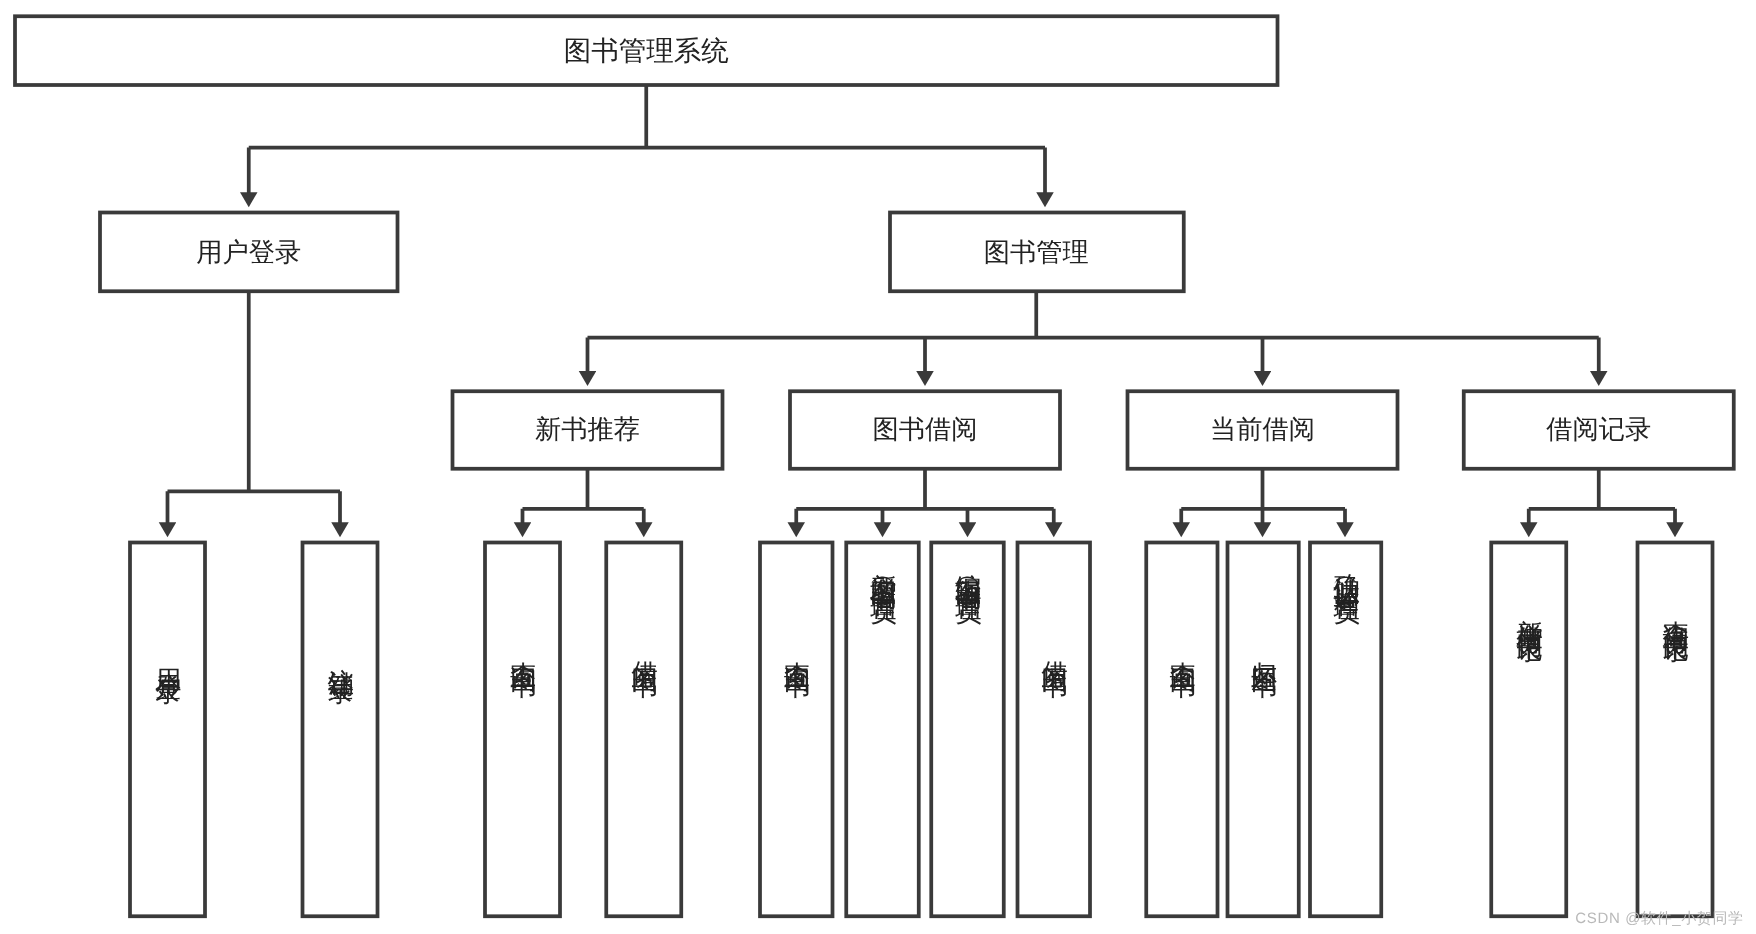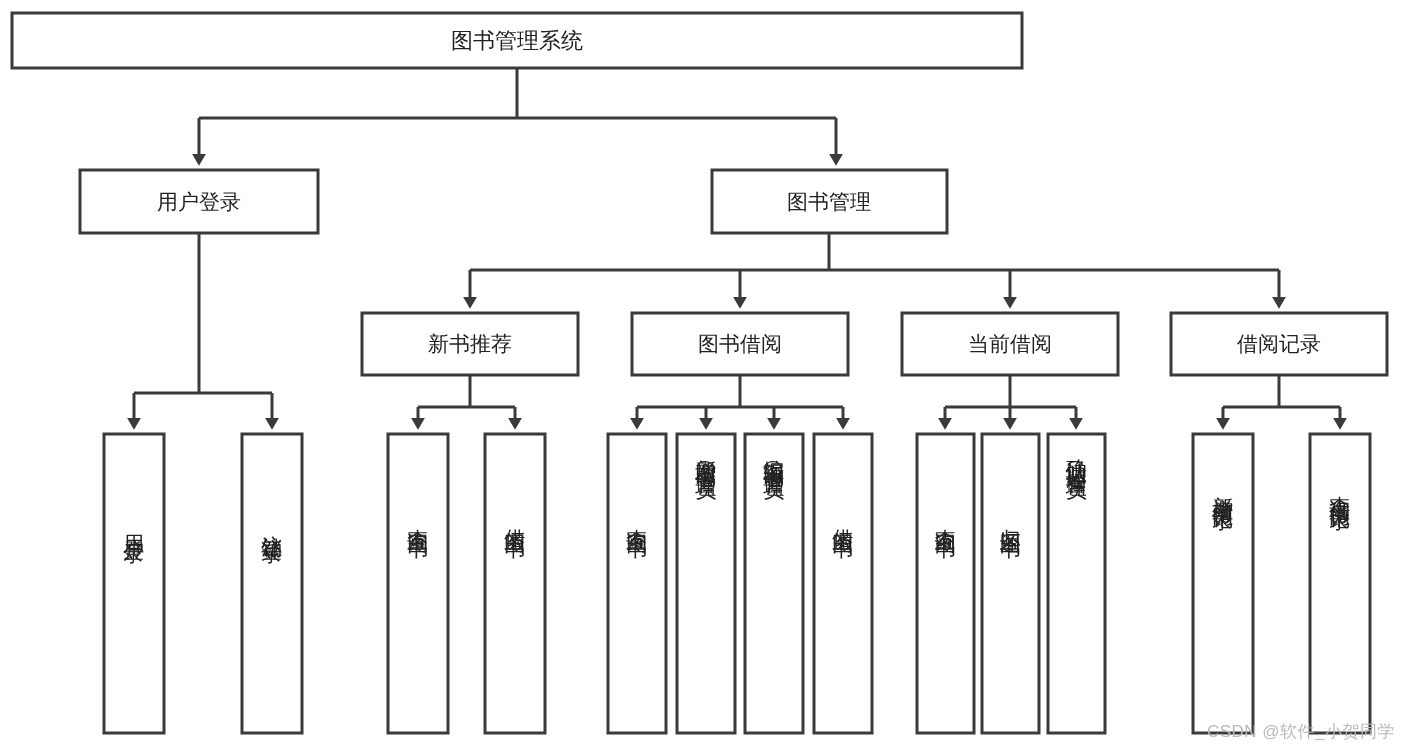--- a/index.html
+++ b/index.html
@@ -69,21 +69,21 @@
     line-height: 1.02;
     color: #222222;
     letter-spacing: 3px;
     white-space: nowrap;
   }
   .watermark {
     position: absolute;
     right: 10px;
     bottom: 4px;
     font-family: "Liberation Sans", "DejaVu Sans", sans-serif;
-    font-size: 17px;
+    font-size: 12px;
     color: #b9b9b9;
     letter-spacing: 0.5px;
     user-select: none;
   }
 </style>
 </head>
 <body>
 
 <svg id="diagram" viewBox="0 0 1405 747">
   <defs>

